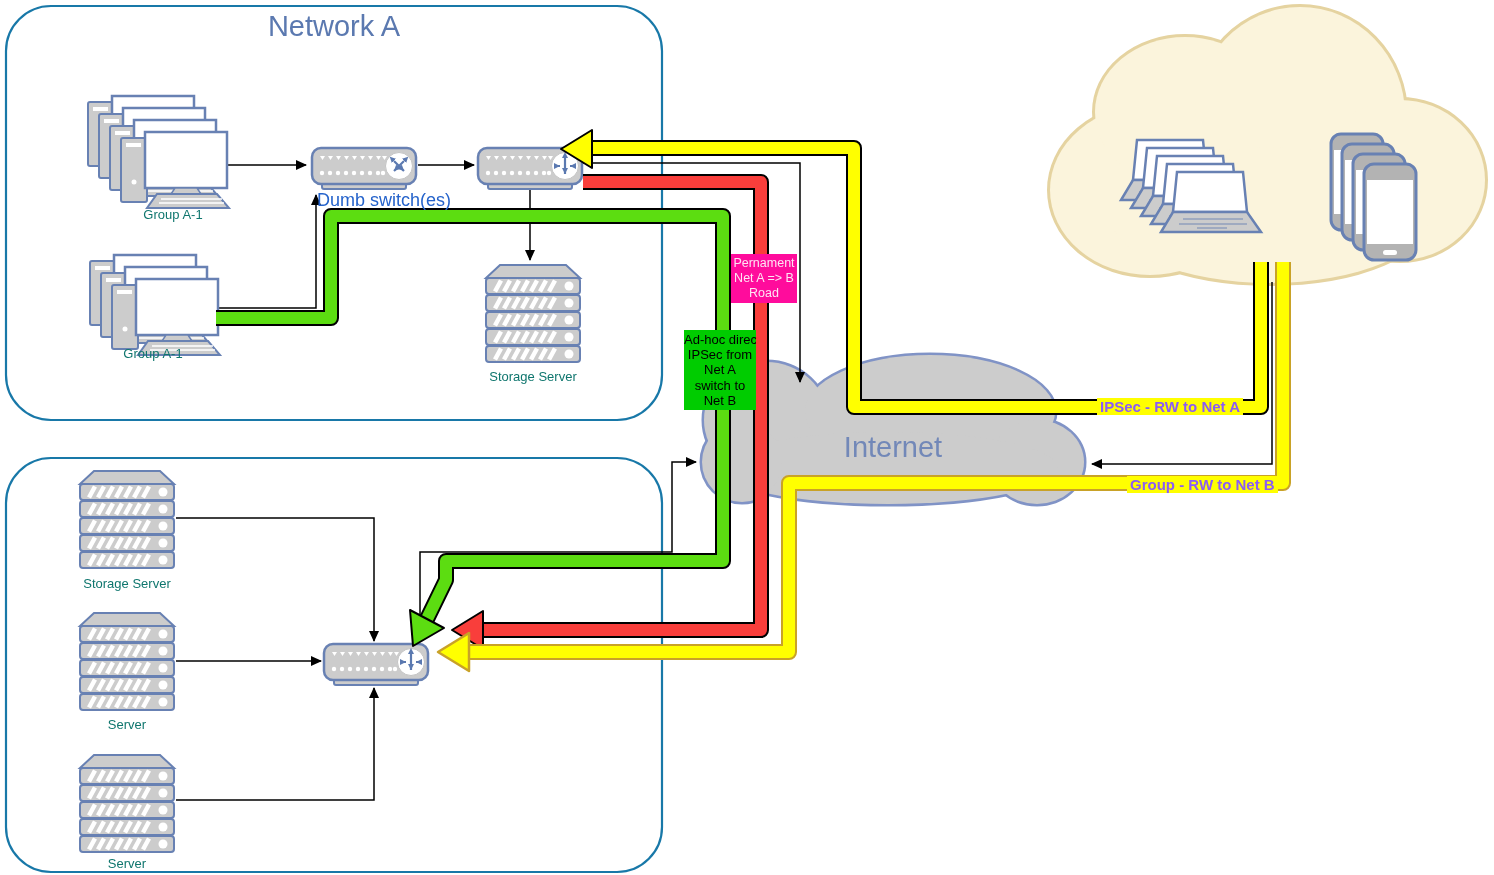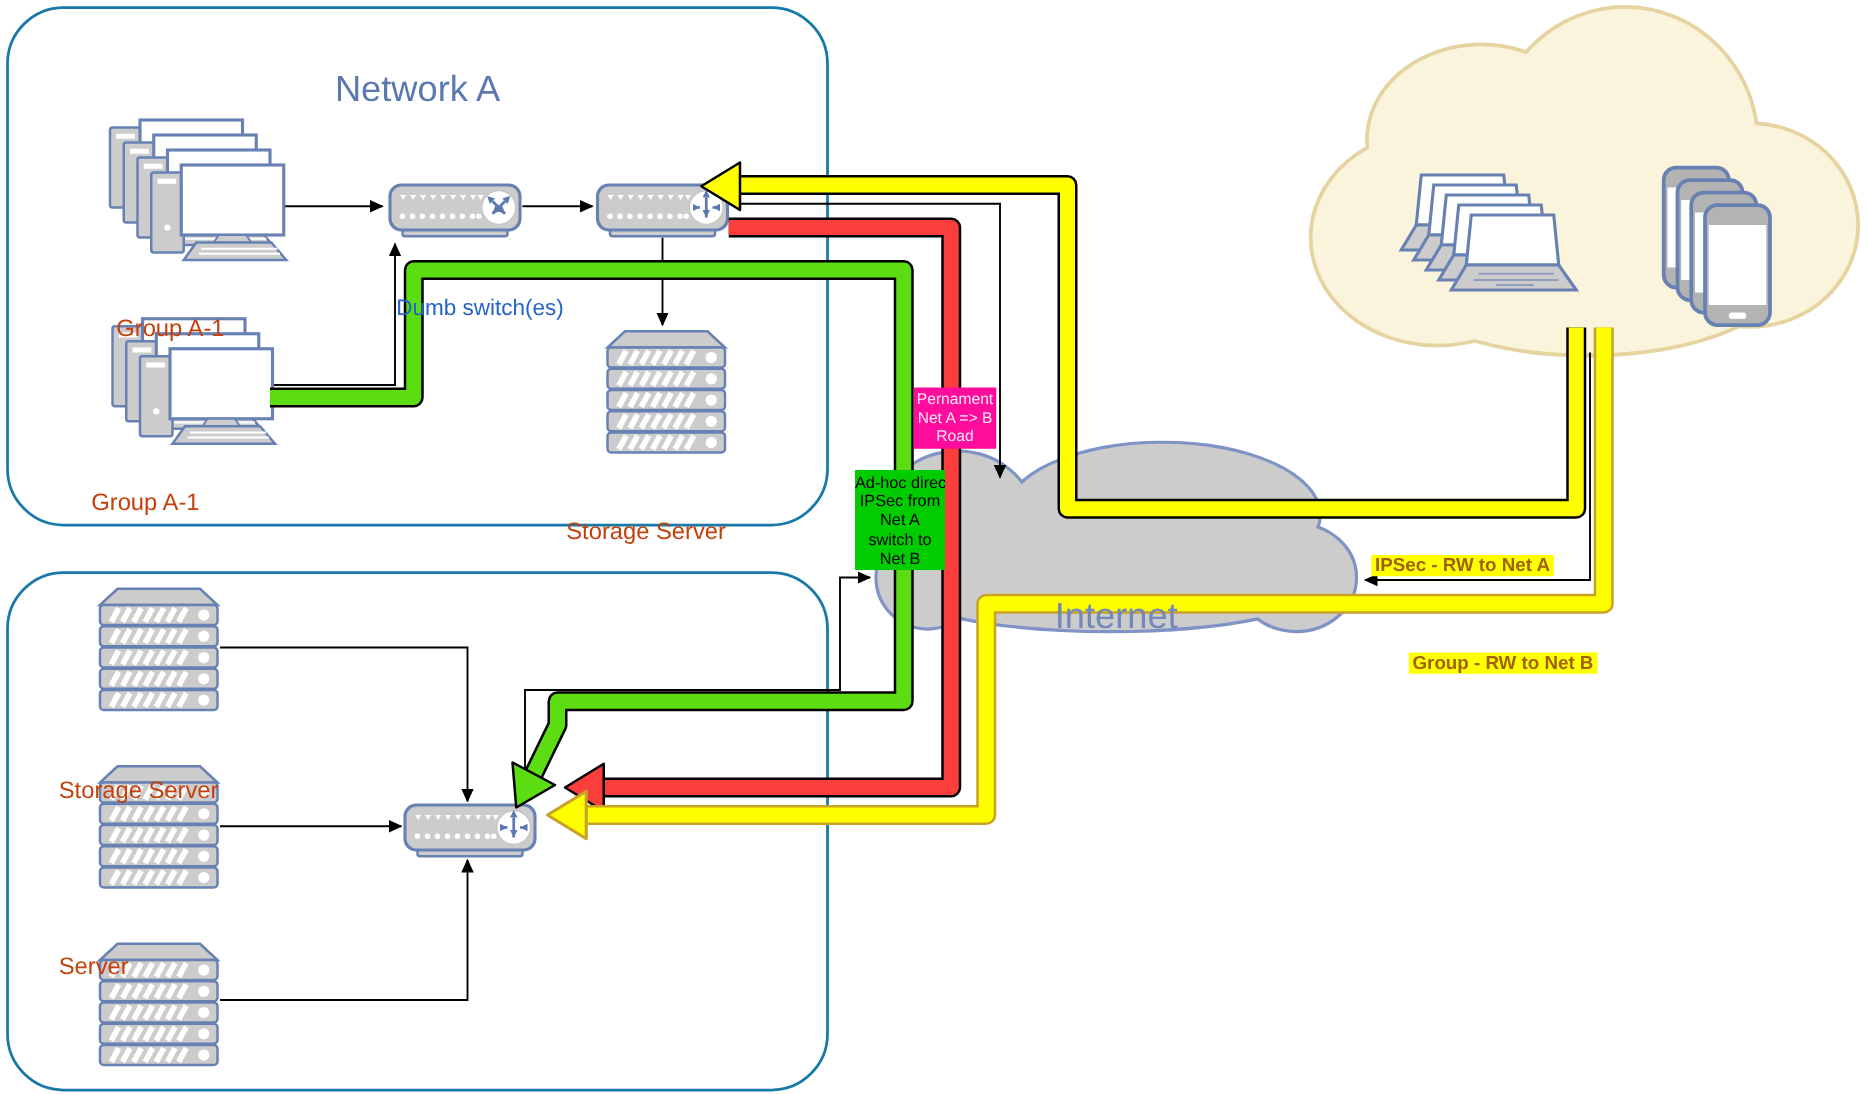--- a/index.html
+++ b/index.html
@@ -1,28 +1,28 @@
 <!DOCTYPE html>
 <html><head>
 <meta charset="utf-8">
 <style>
   html,body{margin:0;padding:0;background:#fff;}
   #stage{position:relative;width:1494px;height:875px;background:#fff;overflow:hidden;
          font-family:"Liberation Sans",sans-serif;}
   #diagram-svg{position:absolute;left:0;top:0;z-index:1;}
-  .lbl{position:absolute;z-index:3;margin-top:46px;}
+  .lbl{position:absolute;z-index:3;}
   .title{font-size:29px;color:#5B79B0;text-align:center;width:320px;}
   .cloud-title{font-size:29px;text-align:center;width:320px;}
-  .dev{font-size:19px;color:#c2410c;text-align:left;width:160px;}
+  .dev{font-size:13px;color:#0f766e;text-align:center;width:160px;}
   .dev-left{font-size:18px;color:#2563CB;text-align:left;width:160px;}
   .tunnel-note{font-size:12.5px;line-height:15px;text-align:center;padding:2px 0;}
   .note-pink{background:#FF0C9C;color:#FFE3F3;width:66px;}
   .note-green{background:#00CC00;color:#000;width:72px;font-size:13px;line-height:15.2px;}
   .note-green .ln{white-space:nowrap;overflow:hidden;}
-  .ipsec-tag{font-size:15px;font-weight:bold;color:#a16207;background:#FFFF00;
+  .ipsec-tag{font-size:15px;font-weight:bold;color:#8b5cf6;background:#FFFF00;
              padding:0 3px;white-space:nowrap;}
 </style>
 </head>
 <body>
 
 <div id="stage">
 
 <svg id="diagram-svg" width="1494" height="875" viewBox="0 0 1494 875">
   <defs>
     <marker id="arr" markerUnits="userSpaceOnUse" markerWidth="12" markerHeight="10" refX="10" refY="5" orient="auto">
@@ -215,21 +215,21 @@
 
 <div class="lbl dev" style="left:93px;top:207px;">Group A-1</div>
 <div class="lbl dev" style="left:73px;top:346px;">Group A-1</div>
 <div class="lbl dev-left" style="left:317px;top:190px;">Dumb switch(es)</div>
 <div class="lbl dev" style="left:453px;top:369px;">Storage Server</div>
 
 <div class="lbl dev" style="left:47px;top:576px;">Storage Server</div>
 <div class="lbl dev" style="left:47px;top:717px;">Server</div>
 <div class="lbl dev" style="left:47px;top:856px;">Server</div>
 
-<div class="lbl tunnel-note note-pink" style="left:731px;top:264px;">
+<div class="lbl tunnel-note note-pink" style="left:731px;top:254px;">
   <div>Pernament</div>
   <div>Net A =&gt; B</div>
   <div>Road</div>
 </div>
 
 <div class="lbl tunnel-note note-green" style="left:684px;top:330px;">
   <div class="ln">Ad-hoc direct</div>
   <div class="ln">IPSec from</div>
   <div class="ln">Net A</div>
   <div class="ln">switch to</div>

